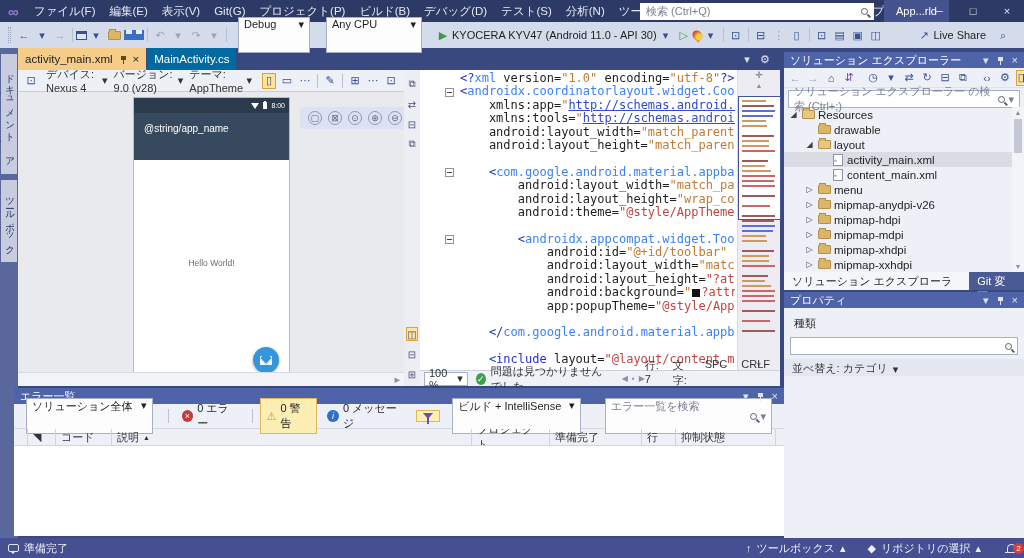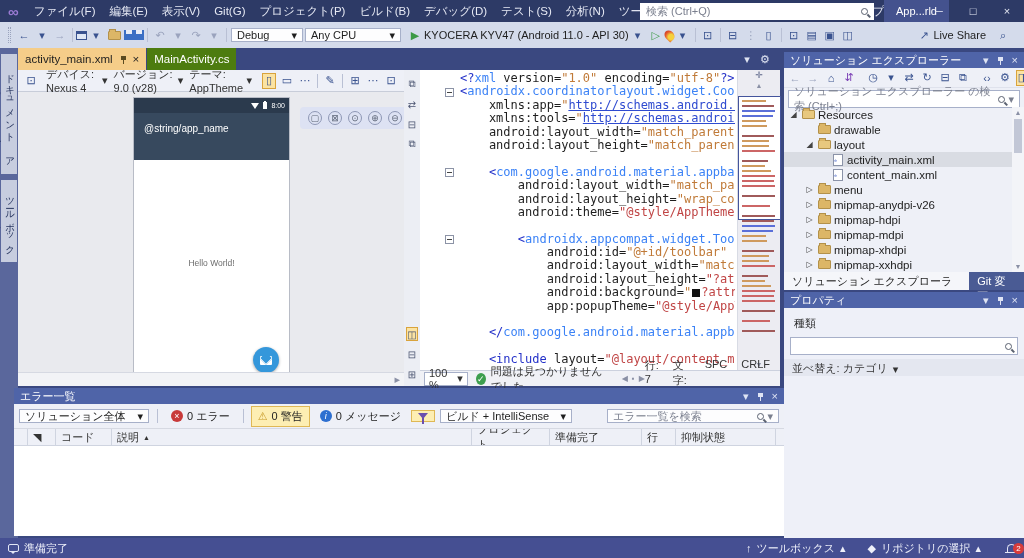--- a/index.html
+++ b/index.html
@@ -44,30 +44,30 @@
   .batt::before{content:"";position:absolute;top:-1px;left:1px;width:2px;height:1px;background:#fff}
   
   #titlebar{left:0;top:0;width:1024px;height:22px;background:#2d3a66;color:#e6e9f4}
   .menu-item{padding:0 7px;font-size:11.5px;line-height:22px;cursor:default}
   #vslogo{color:#9b7bd4;font-size:15px;font-weight:bold;padding:0 8px}
   #qsearch{left:640px;top:3px;width:234px;height:17px;background:#fff;color:#6a6f7d;padding:0 6px;justify-content:space-between}
   #apptitle{left:884px;top:0;height:22px;background:#44528e;color:#fff;padding:0 12px;line-height:22px}
   .winbtn{width:34px;height:22px;display:inline-flex;align-items:center;justify-content:center;color:#e6e9f4;font-size:11px}
   
   #toolbar{left:0;top:22px;width:1024px;height:26px;background:#d4dbeb;padding:0 4px}
-  .ddbox{background:#fdfdfe;border:1px solid #a7b0c9;height:14px;padding:0 5px;display:inline-flex;align-items:center;justify-content:space-between;margin:0 1px;color:#1e1e1e}
+  .ddbox{background:#fdfdfe;border:1px solid #a7b0c9;height:36px;padding:0 5px;display:inline-flex;justify-content:space-between;margin:0 8px;color:#1e1e1e}
   .grip{width:3px;height:16px;border-left:1px dotted #9aa3bd;border-right:1px dotted #9aa3bd;margin:0 4px}
   
   #leftstrip{left:0;top:48px;width:18px;height:490px;background:#5a679c}
   .vchip{position:absolute;left:1px;width:16px;background:#c7cddf;color:#27355f;writing-mode:vertical-rl;text-orientation:upright;font-size:9.5px;letter-spacing:1px;padding:8px 1px;text-align:center}
   
   #tabwell{left:18px;top:48px;width:762px;height:22px}
   .dtab{height:22px;padding:0 7px;display:inline-flex;align-items:center;font-size:11.5px}
   .dtab.active{background:#f5cd89;color:#1e1e1e}
-  .dtab.inactive{background:#4d7c0f;color:#fff}
+  .dtab.inactive{background:#0369a1;color:#fff}
   
   #designer{left:18px;top:70px;width:386px;height:316px;background:#e9eaee}
   #dsn-toolbar{left:0;top:0;width:386px;height:22px;background:#eef0f7;border-bottom:1px solid #c8cdd9;padding:0 4px;color:#333}
   .dsn-lbl{margin:0 2px 0 6px}
   #device{left:115px;top:27px;width:157px;height:289px;background:#fff;border:1px solid #b8bcc6}
   #dev-status{left:0;top:0;width:100%;height:15px;background:#2b3a4d;justify-content:flex-end;padding:0 4px;color:#fff;font-size:7px;gap:2px}
   #dev-appbar{left:0;top:15px;width:100%;height:47px;background:#37495e;color:#fff;font-size:10px;padding:10px 0 0 10px}
   #dev-hello{left:0;top:160px;width:100%;text-align:center;color:#6d6d6d;font-size:8.5px}
   #dev-fab{right:10px;bottom:12px;width:26px;height:26px;border-radius:50%;background:#3497db;display:flex;align-items:center;justify-content:center;box-shadow:0 1px 3px rgba(0,0,0,.35)}
   #zoompill{left:282px;top:37px;height:22px;background:#dde2f3;border-radius:4px;padding:0 5px}

